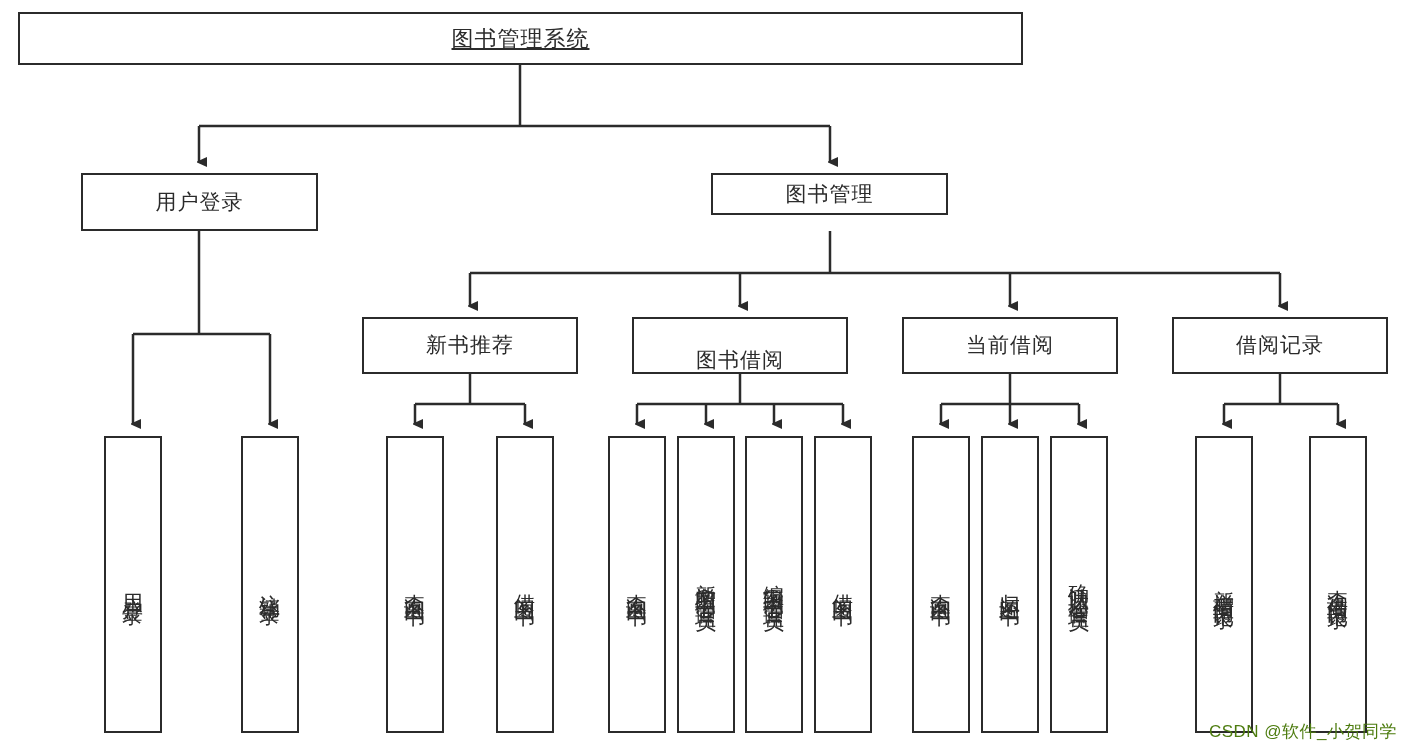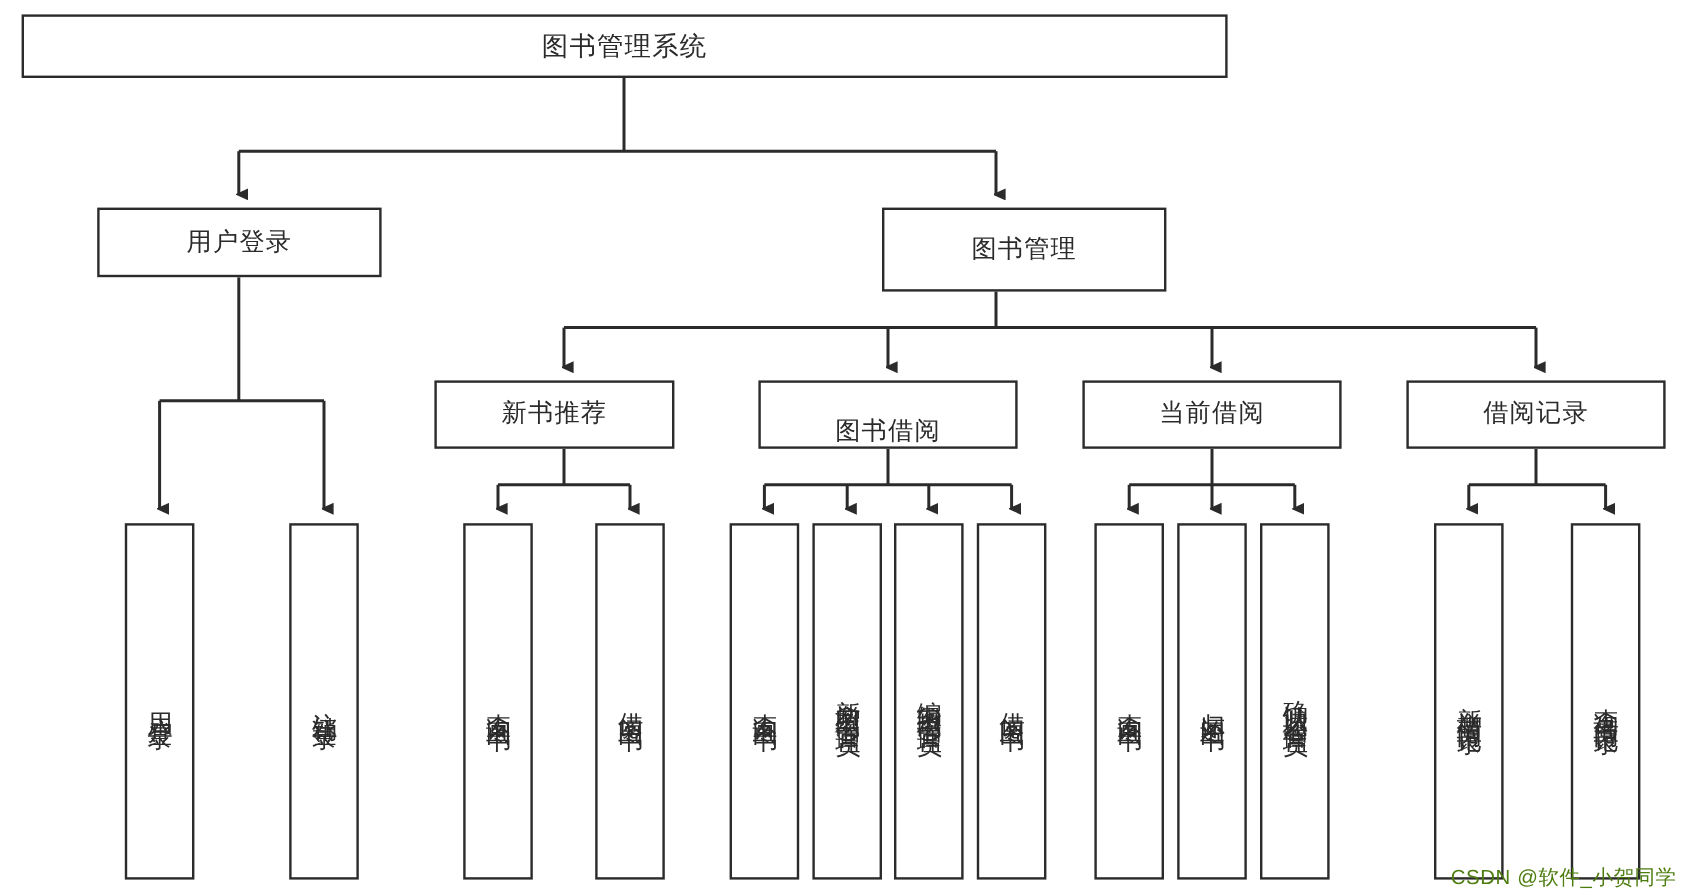--- a/index.html
+++ b/index.html
@@ -108,32 +108,32 @@
       <path d="M1010,404 L1010,424" marker-end="url(#arw)"></path>
       <path d="M1079,404 L1079,424" marker-end="url(#arw)"></path>
 
       <path d="M1280,374 L1280,404"></path>
       <path d="M1224,404 L1338,404"></path>
       <path d="M1224,404 L1224,424" marker-end="url(#arw)"></path>
       <path d="M1338,404 L1338,424" marker-end="url(#arw)"></path>
     </g>
   </svg>
 
-  <div class="node horiz root" style="left:18px;top:12px;width:1005px;height:53px;">
+  <div class="node horiz root" style="left:18px;top:12px;width:1005px;height:53px;text-decoration:underline;">
     <span class="lbl">图书管理系统</span>
   </div>
 
   <div class="node horiz" style="left:81px;top:173px;width:237px;height:58px;">
     <span class="lbl">用户登录</span>
   </div>
-  <div class="node horiz" style="left:711px;top:173px;width:237px;height:70px;margin-left:24px;">
+  <div class="node horiz" style="left:711px;top:173px;width:237px;height:42px;">
     <span class="lbl">图书管理</span>
   </div>
 
-  <div class="node horiz" style="left:362px;top:317px;width:200px;height:57px;">
+  <div class="node horiz" style="left:362px;top:317px;width:216px;height:57px;">
     <span class="lbl">新书推荐</span>
   </div>
   <div class="node horiz" style="left:632px;top:317px;width:216px;height:57px;align-items:flex-end;">
     <span class="lbl">图书借阅</span>
   </div>
   <div class="node horiz" style="left:1172px;top:317px;width:216px;height:57px;">
     <span class="lbl">借阅记录</span>
   </div>
   <div class="node horiz" style="left:902px;top:317px;width:216px;height:57px;">
     <span class="lbl">当前借阅</span>

